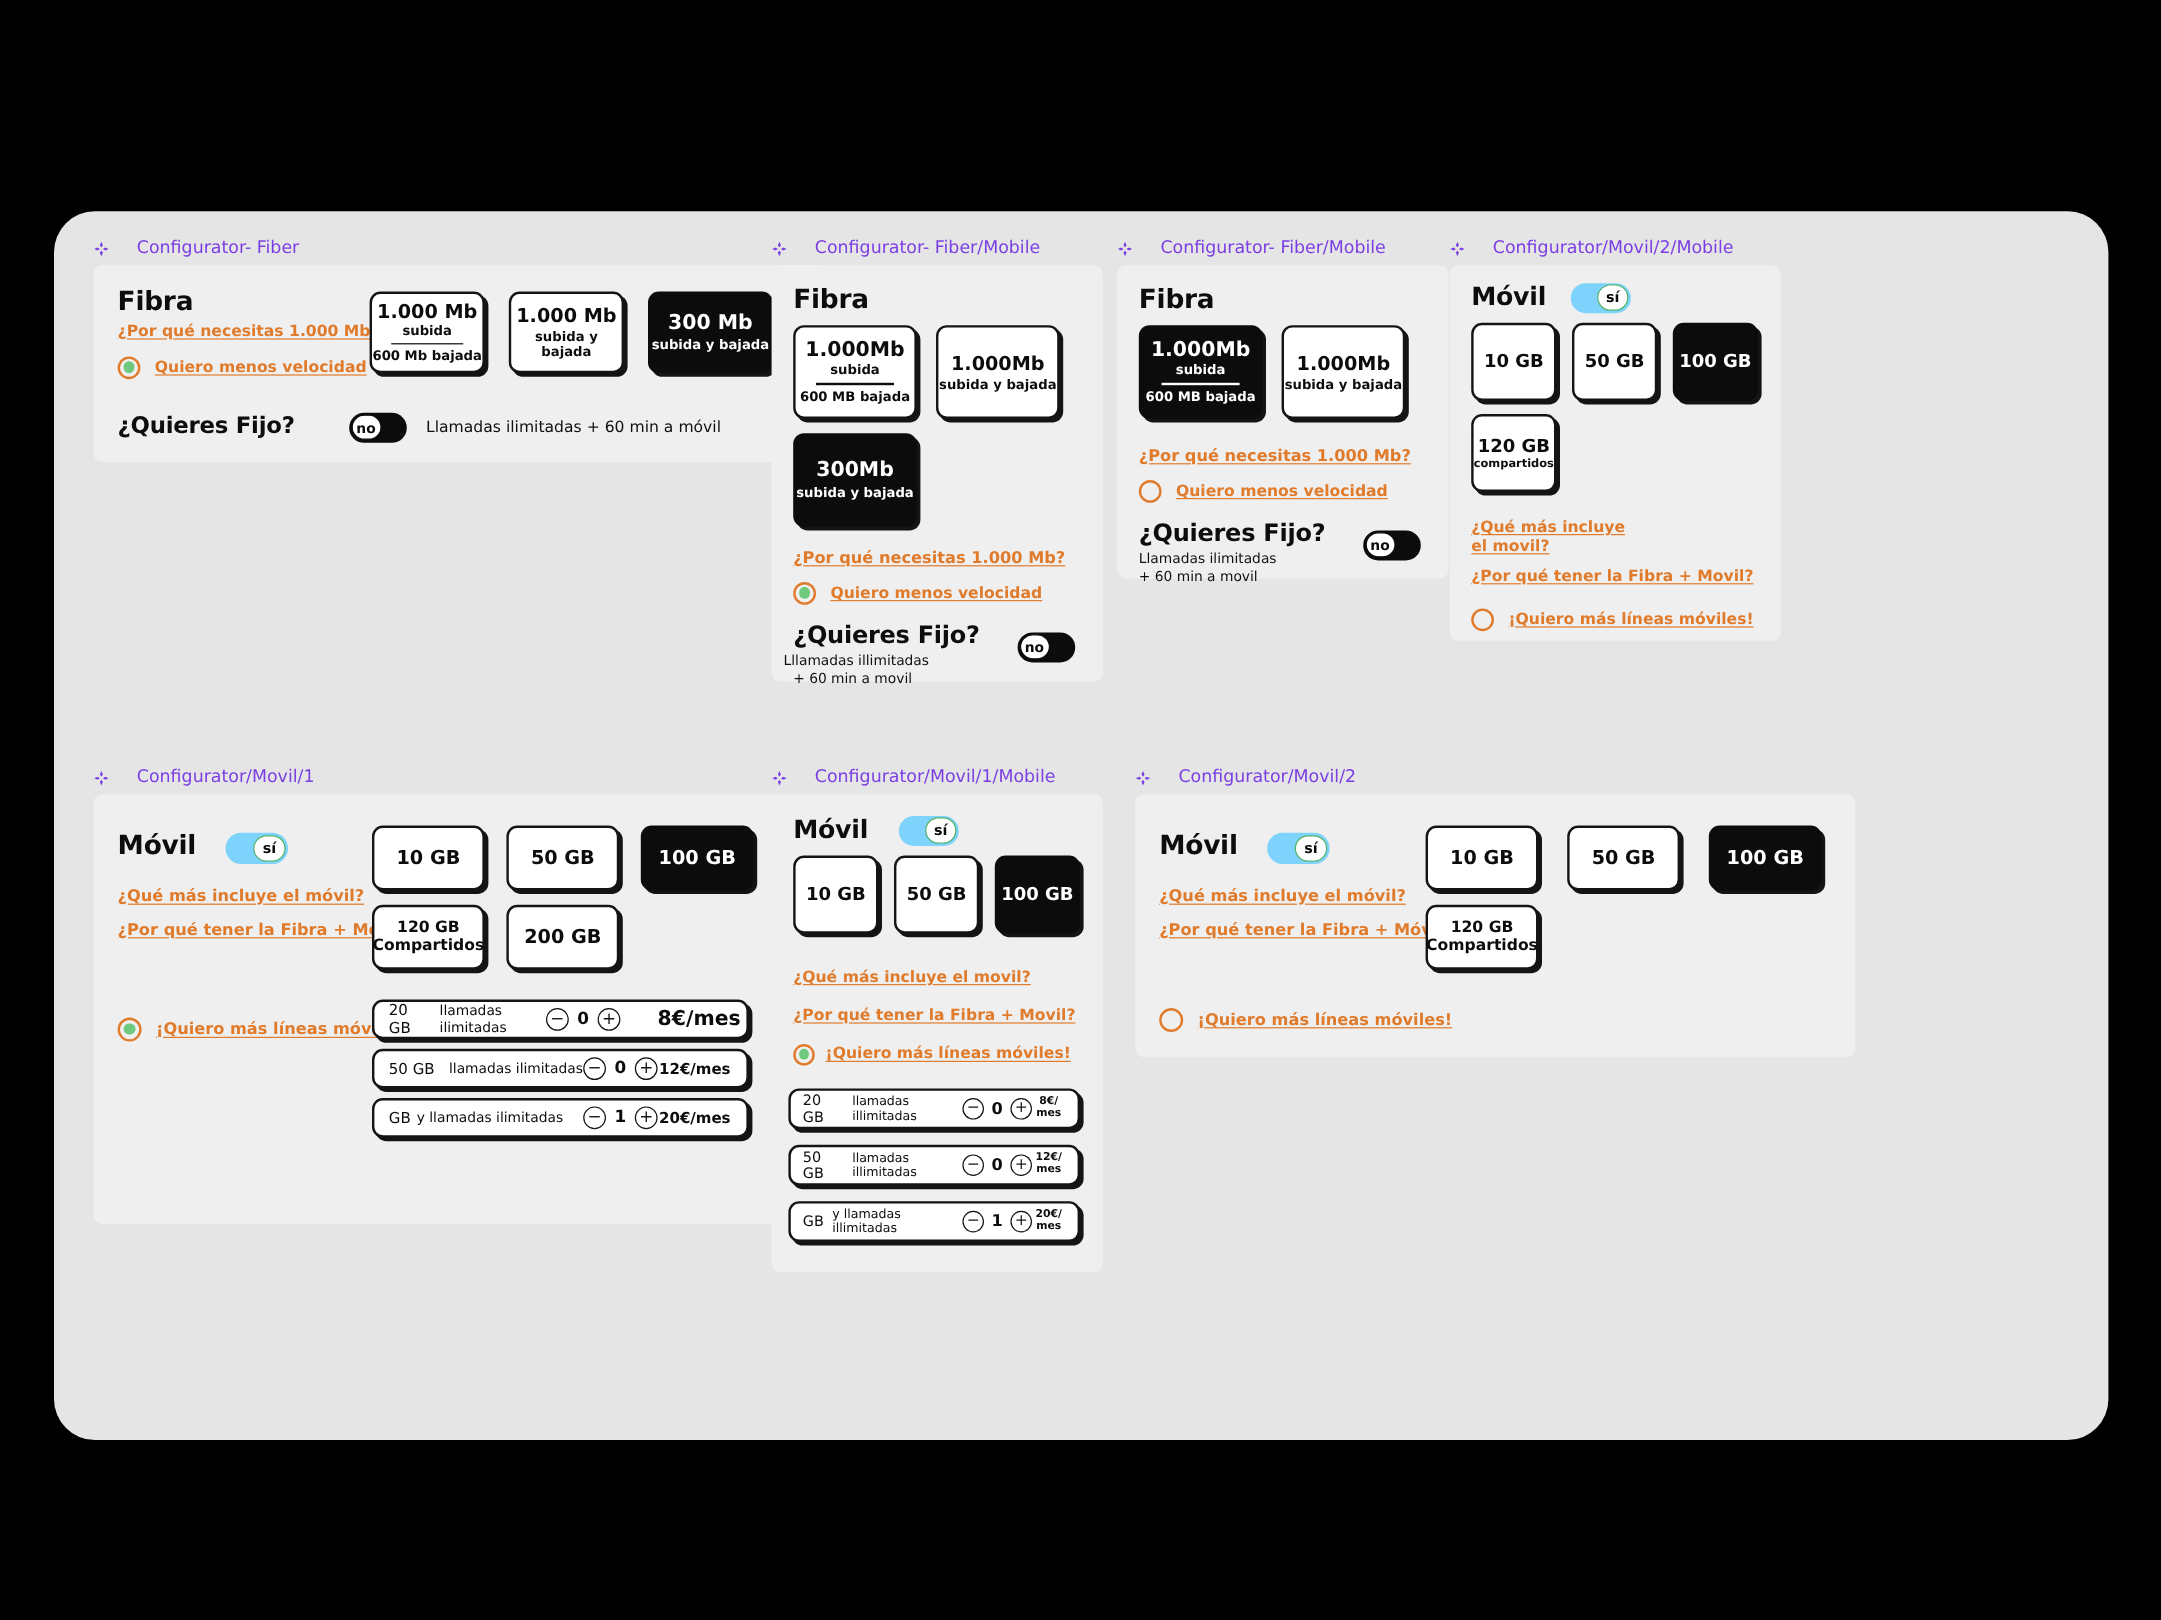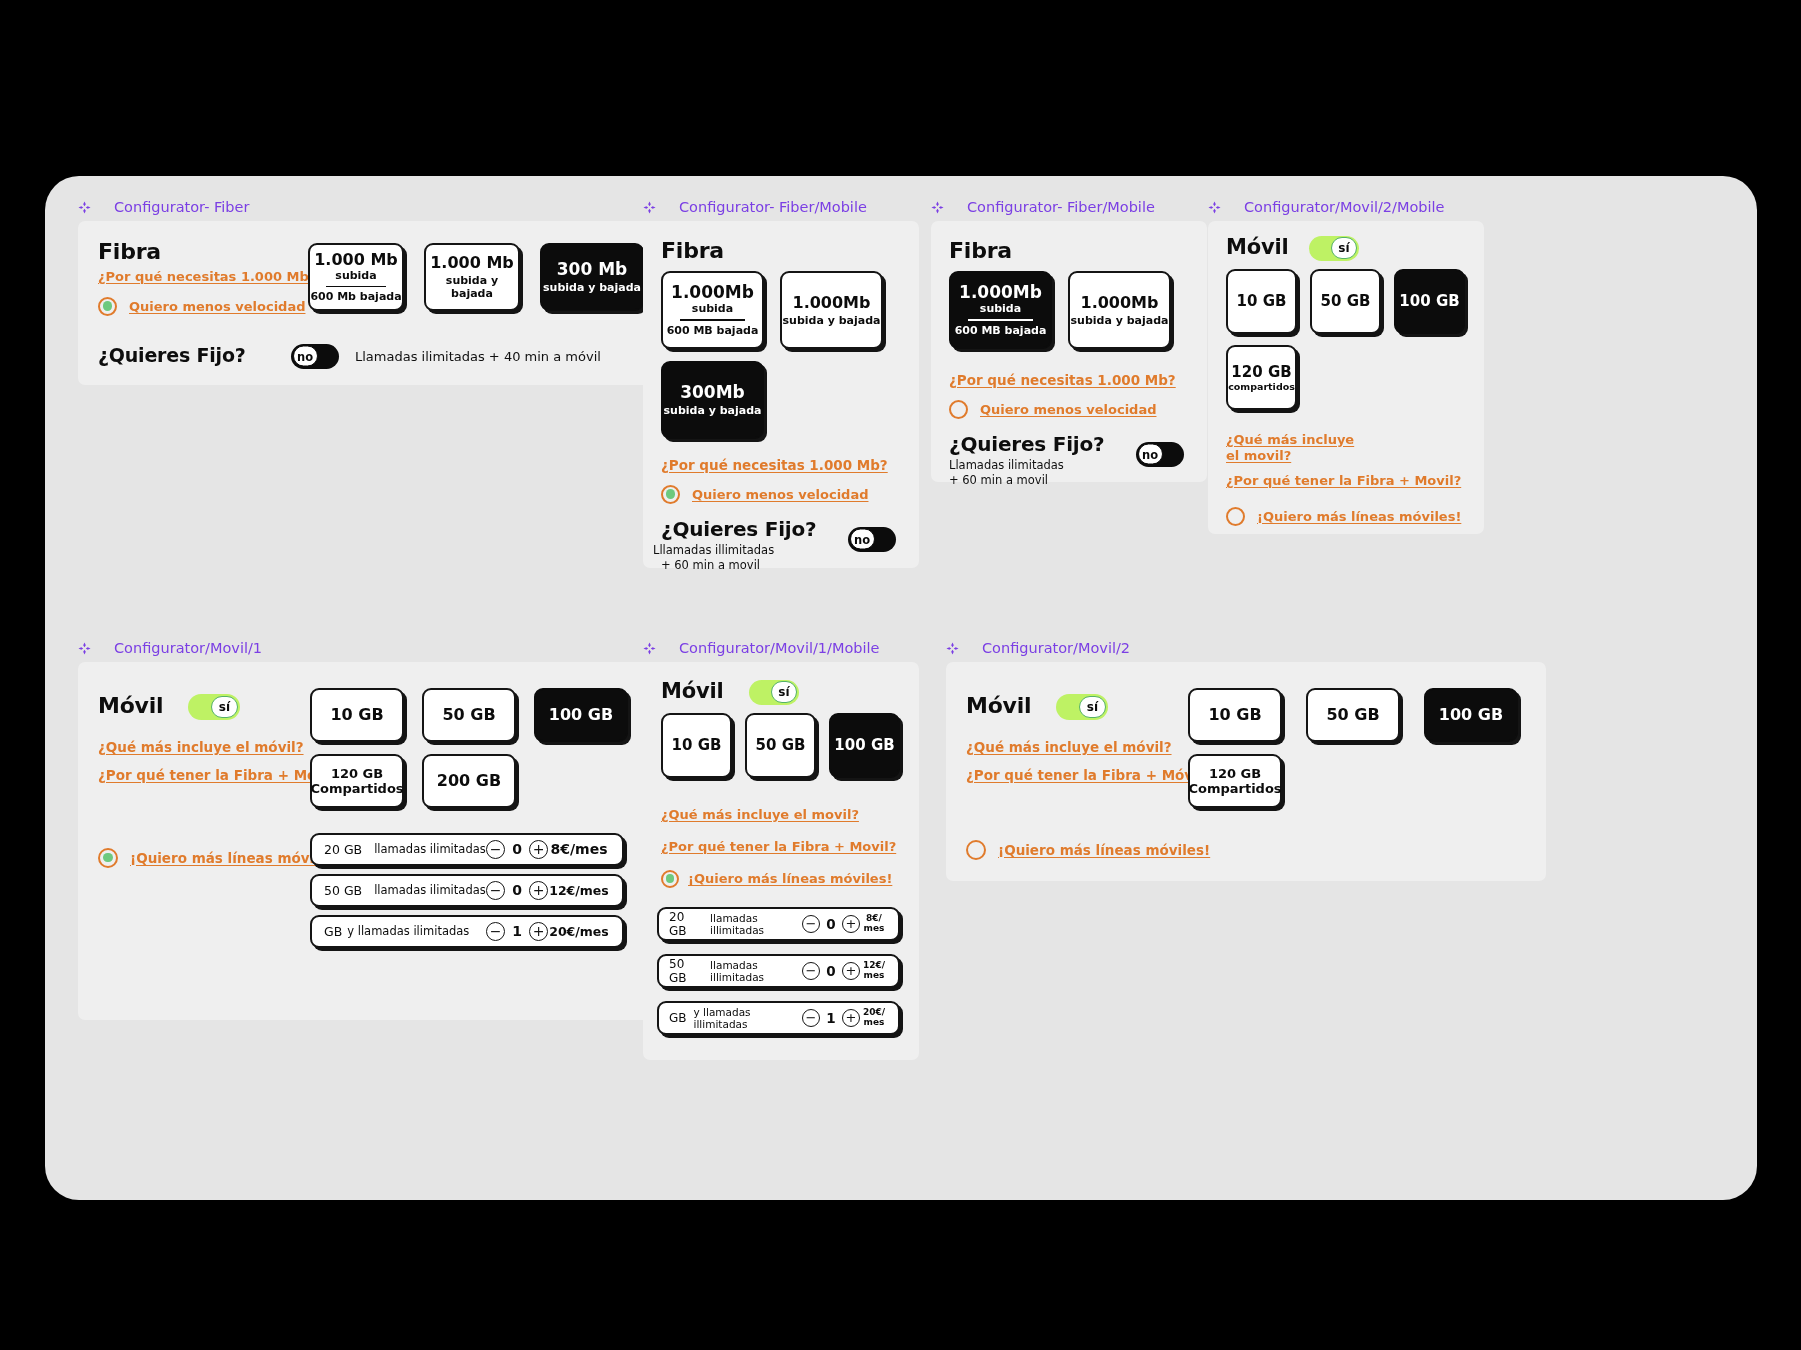--- a/index.html
+++ b/index.html
@@ -116,21 +116,21 @@
     border-radius: 999px;
     background: #ffffff;
     display: flex;
     align-items: center;
     justify-content: center;
     font-weight: bold;
     font-family: "DejaVu Sans", sans-serif;
     color: #0c0c0c;
     box-sizing: border-box;
   }
-  .toggle.yes { background: #bef264; }
+  .toggle.yes { background: #7dd3fc; }
   .toggle.yes .knob { right: 2px; border: 1.6px solid #54b267; }
   .toggle.no  { background: #0c0c0c; }
   .toggle.no  .knob { left: 1.5px; border: 1.6px solid #0c0c0c; }
 
   
   .radio-row {
     display: flex;
     align-items: center;
     gap: 12px;
     cursor: pointer;
@@ -225,21 +225,21 @@
       </div>
       <div class="tile sel" style="left:462px; top:22px; width:104px; height:68px; position:absolute;">
         <div class="t-main" style="font-size:17px;">300 Mb</div>
         <div class="t-sub" style="font-size:11px; margin-top:2px;">subida y bajada</div>
       </div>
 
       <div class="h-title" style="position:absolute; left:20px; top:123px; font-size:19px;">¿Quieres Fijo?</div>
       <div class="toggle no" style="position:absolute; left:213px; top:123px; width:48px; height:25px;">
         <span class="knob" style="width:25px; height:21px; font-size:11.5px;">no</span>
       </div>
-      <div class="plain-sm" style="position:absolute; left:277px; top:128px; font-size:13px;">Llamadas ilimitadas + 40 min a móvil</div>
+      <div class="plain-sm" style="position:absolute; left:277px; top:128px; font-size:13px;">Llamadas ilimitadas + 60 min a móvil</div>
     </div>
   </div>
 
   <div class="frame" id="f-fm-a" style="left:598px; top:24px; width:276px;">
     <div class="frame-label">
       <span class="diamond-icon">
         <svg viewBox="0 0 16 16" width="13" height="13">
           <path d="M8 0.6 L9.6 4.1 L8 6.4 L6.4 4.1 Z M15.4 8 L11.9 9.6 L9.6 8 L11.9 6.4 Z M8 15.4 L6.4 11.9 L8 9.6 L9.6 11.9 Z M0.6 8 L4.1 6.4 L6.4 8 L4.1 9.6 Z" fill="#7b3fe4"></path>
         </svg>
       </span>
@@ -398,21 +398,21 @@
         <div class="t-main" style="font-size:16px;">200 GB</div>
       </div>
 
       <div class="counter-row" style="position:absolute; left:232px; top:171px; width:314px; height:33px; padding:0 12px;">
         <span class="cr-gb" style="font-size:12.5px;">20 GB</span>
         <span class="cr-desc" style="font-size:11.5px; margin-left:12px;">llamadas ilimitadas</span>
         <span class="cr-ctrl">
           <span class="circle-btn" style="width:19px; height:19px; font-size:14px;">−</span>
           <span class="cr-count" style="width:24px; font-size:14px;">0</span>
           <span class="circle-btn" style="width:19px; height:19px; font-size:14px;">+</span>
-          <span class="cr-price" style="width:62px; font-size:14px;">8€/mes</span>
+          <span class="cr-price" style="width:62px; font-size:17px;padding-left:31px;">8€/mes</span>
         </span>
       </div>
       <div class="counter-row" style="position:absolute; left:232px; top:212px; width:314px; height:33px; padding:0 12px;">
         <span class="cr-gb" style="font-size:12.5px;">50 GB</span>
         <span class="cr-desc" style="font-size:11.5px; margin-left:12px;">llamadas ilimitadas</span>
         <span class="cr-ctrl">
           <span class="circle-btn" style="width:19px; height:19px; font-size:14px;">−</span>
           <span class="cr-count" style="width:24px; font-size:14px;">0</span>
           <span class="circle-btn" style="width:19px; height:19px; font-size:14px;">+</span>
           <span class="cr-price" style="width:62px; font-size:12.5px;">12€/mes</span>

